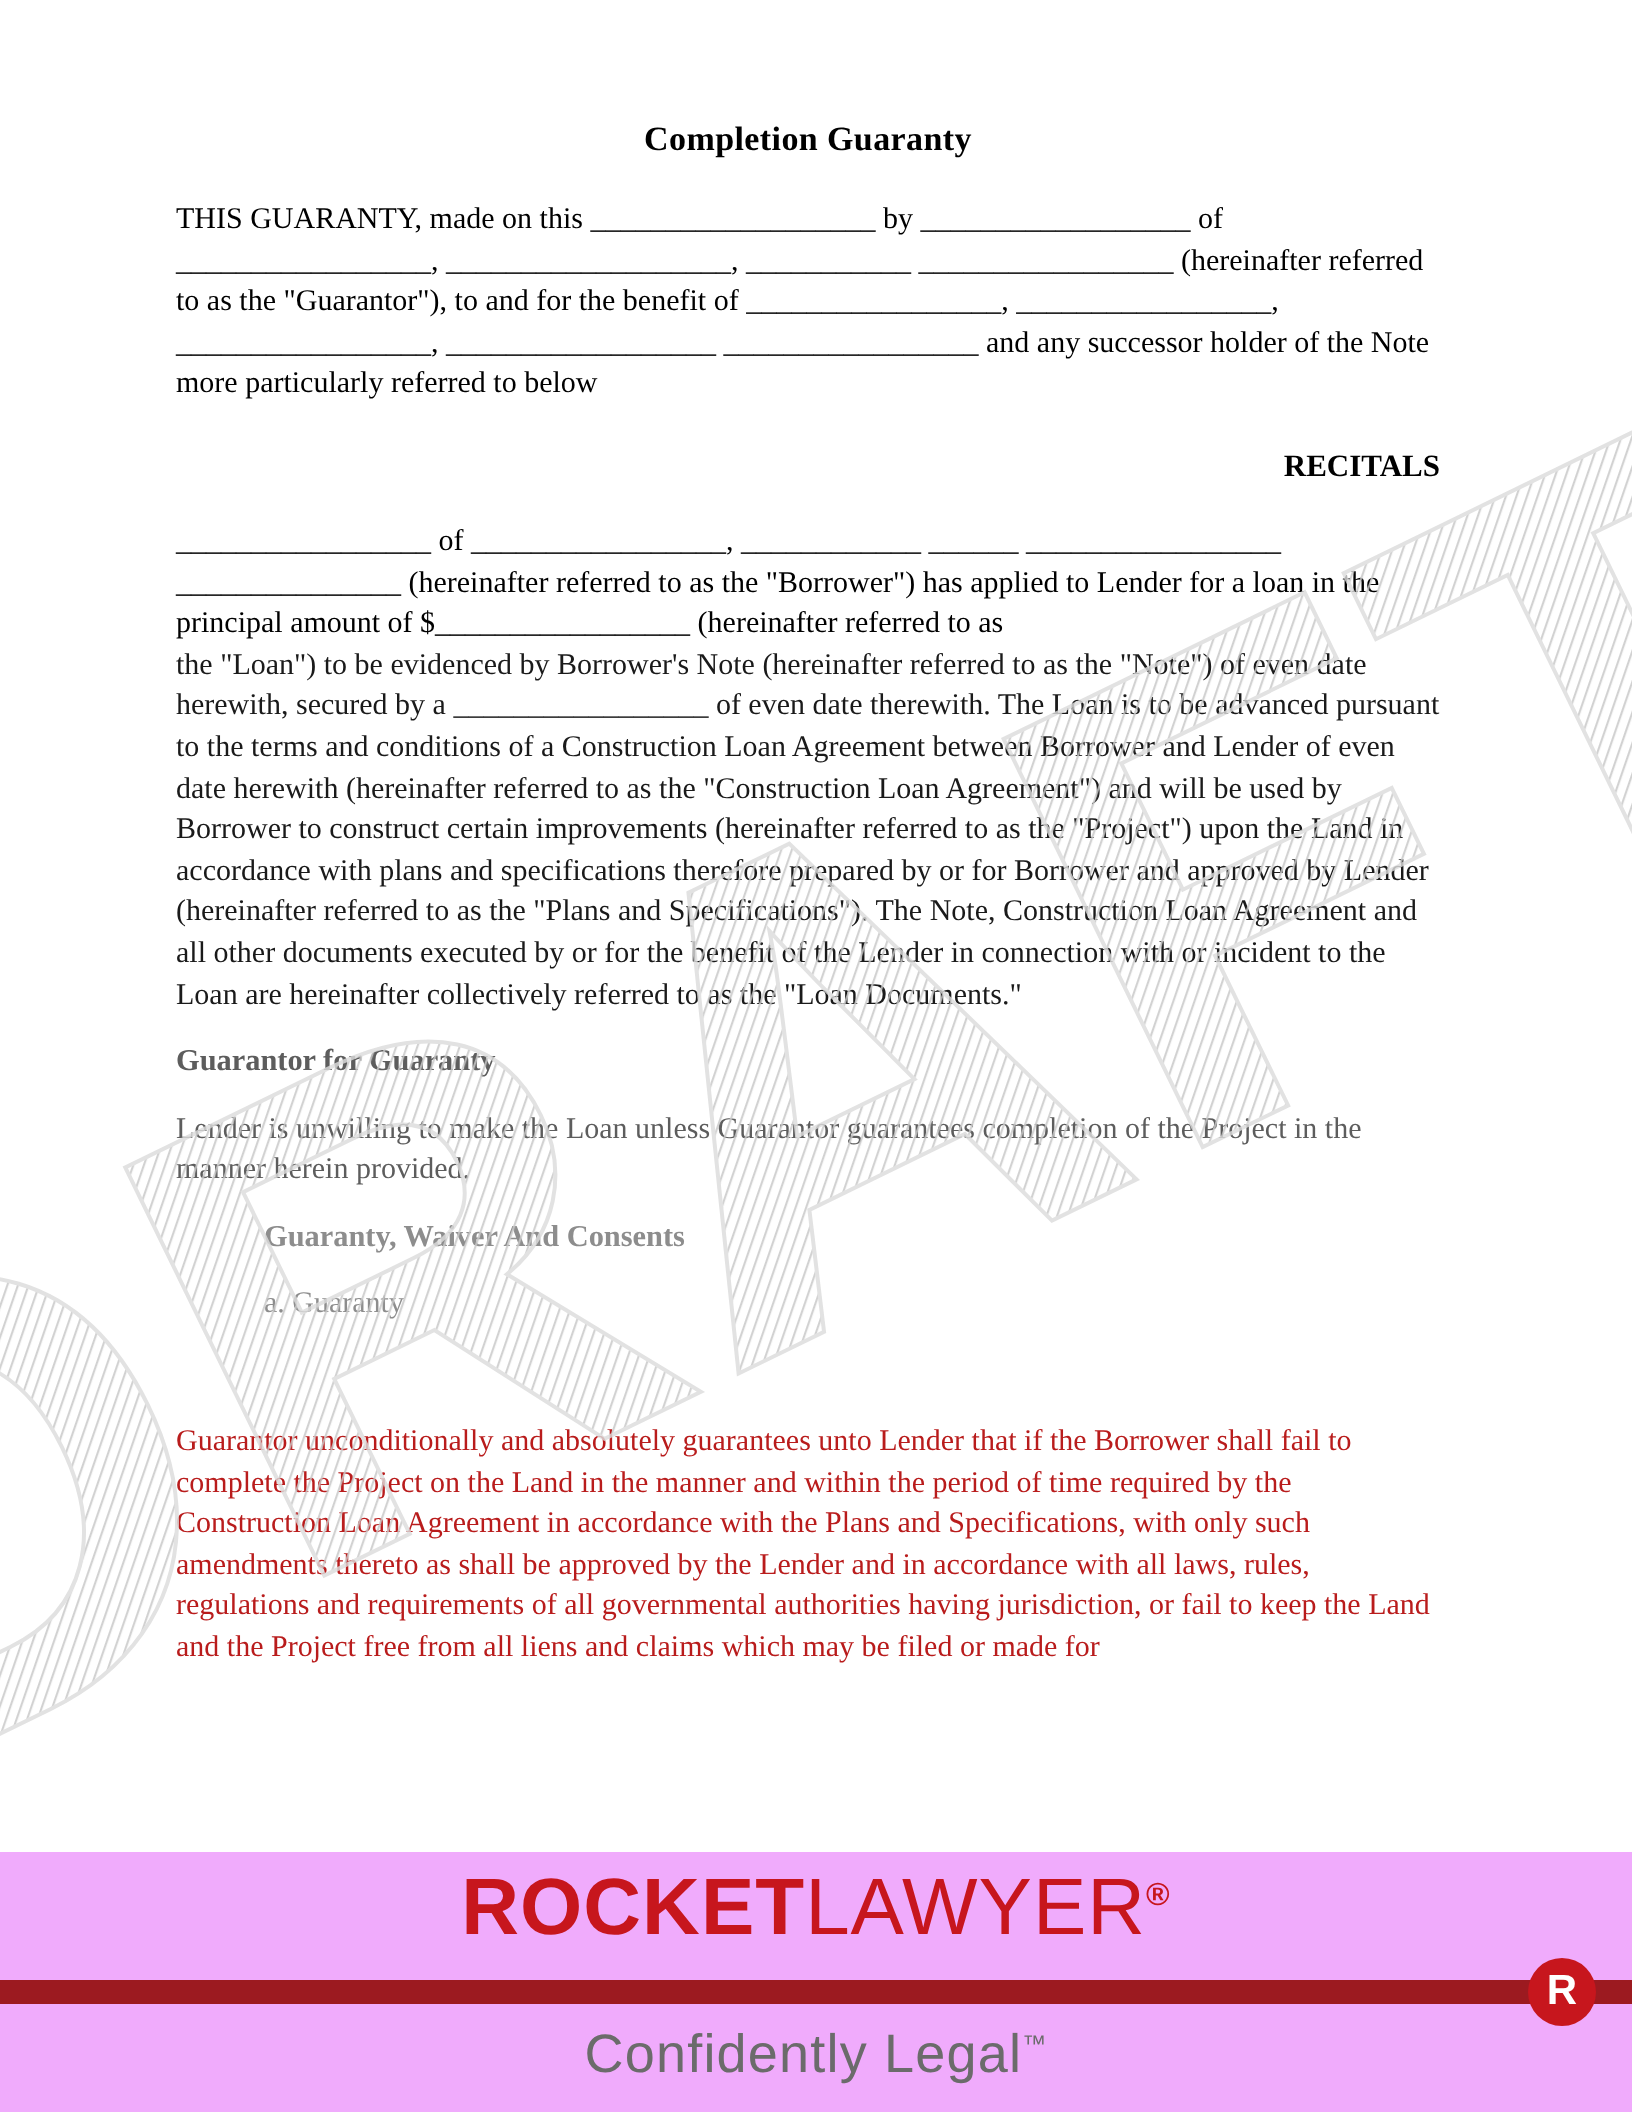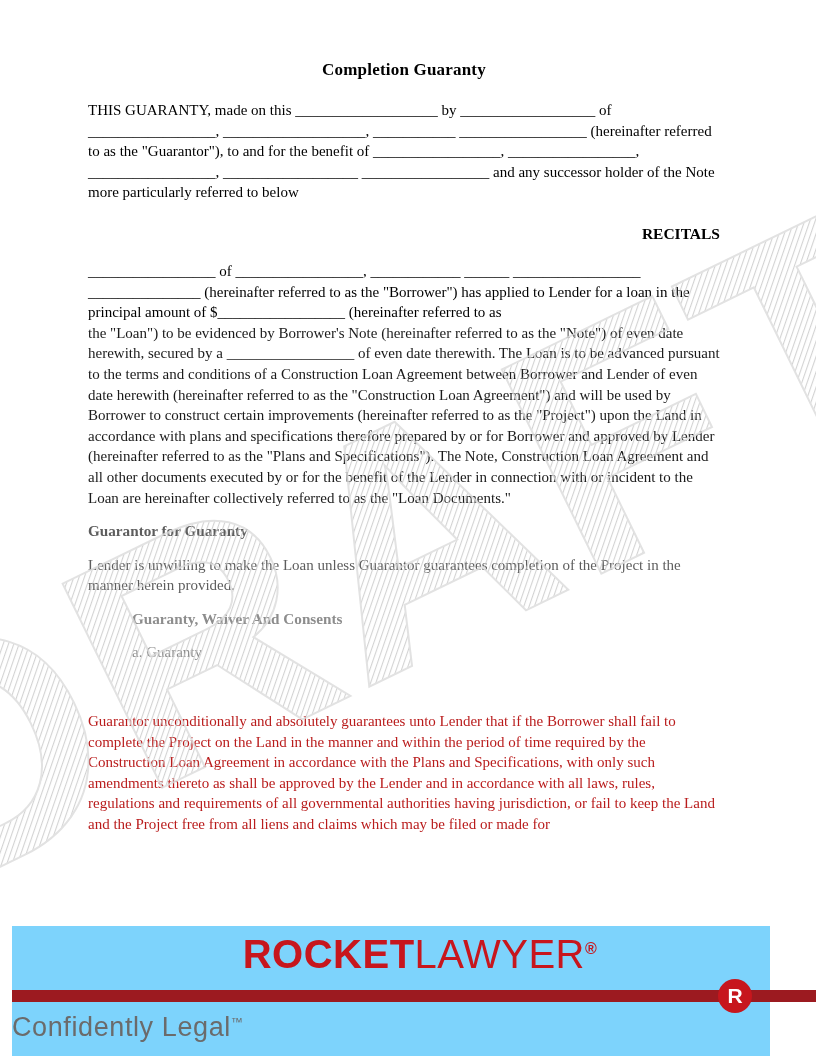--- a/index.html
+++ b/index.html
@@ -72,26 +72,26 @@
     position: absolute;
     left: 0; top: 0;
     width: 816px; height: 1056px;
     pointer-events: none;
     z-index: 5;
   }
 
   
   .footer {
     position: absolute;
-    left: 12px;
+    left: 0;
     bottom: 0;
-    width: 758px;
+    width: 816px;
     height: 132px;
     z-index: 8;
-    background: #7dd3fc;
+    background: #f0abfc;
   }
   .footer-fade {
     position: absolute;
     left: 0;
     top: -54px;
     width: 816px;
     height: 56px;
     background: linear-gradient(to bottom, rgba(255,255,255,0) 0%, #ffffff 86%);
   }
   .brand {
@@ -134,21 +134,21 @@
     font-weight: bold;
     font-size: 21px;
     line-height: 34px;
     text-align: center;
   }
   .tagline {
     position: absolute;
     left: 0;
     top: 88px;
     width: 816px;
-    text-align: left;
+    text-align: center;
     font-family: "Liberation Sans", sans-serif;
     font-size: 27px;
     color: #6b6b6b;
     letter-spacing: .6px;
   }
   .tagline .tm {
     font-size: 12px;
     vertical-align: super;
   }
 </style>

